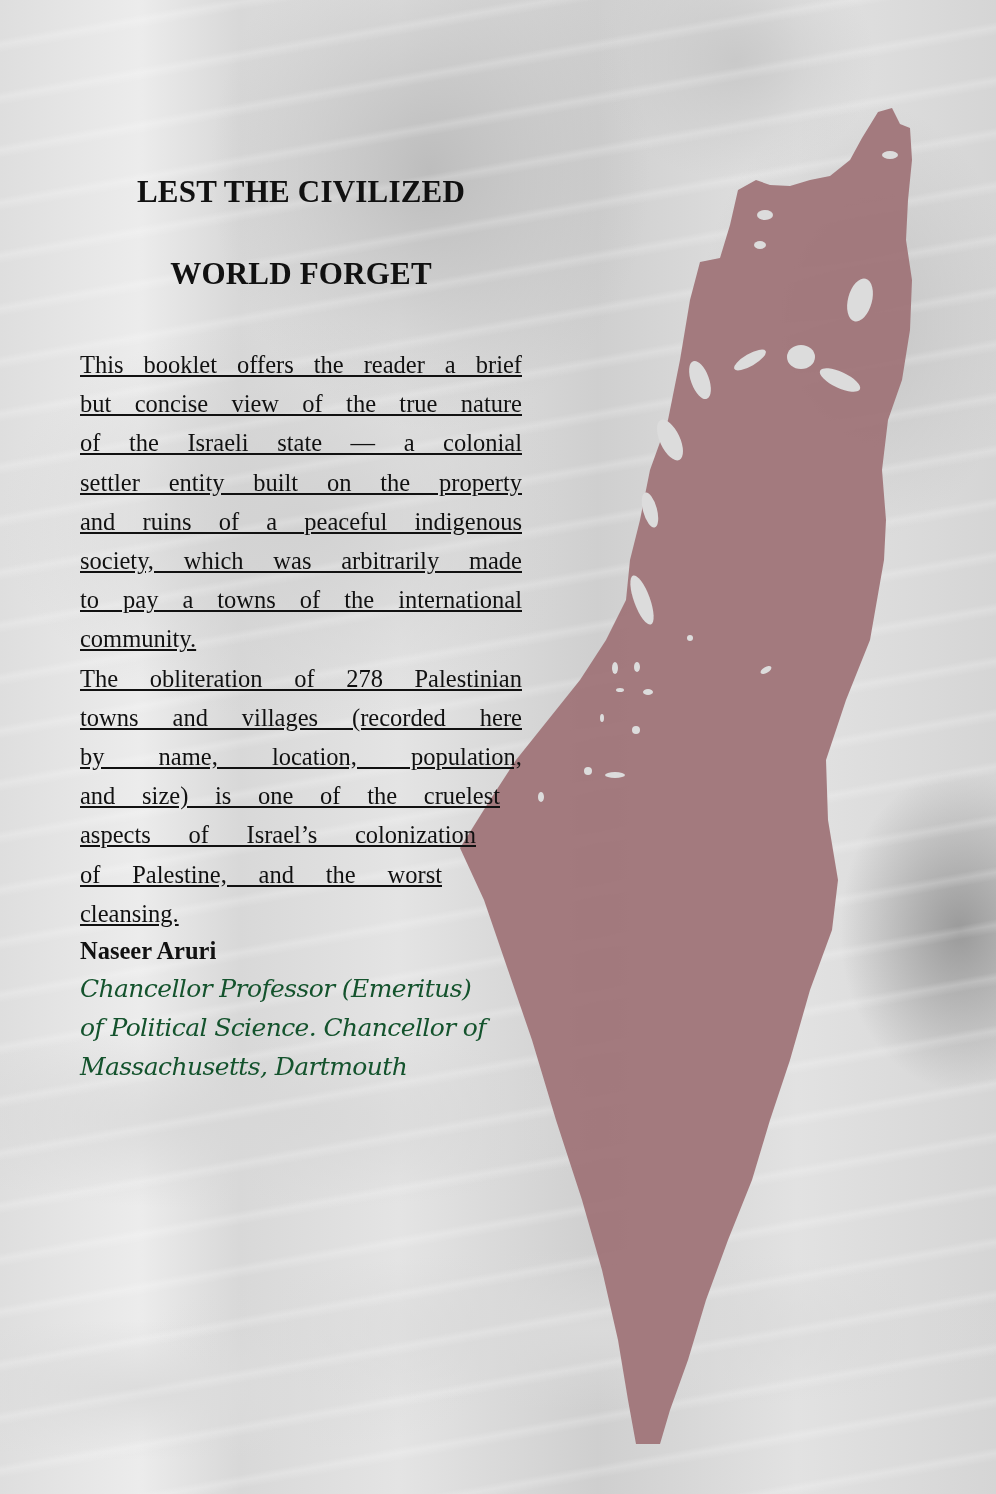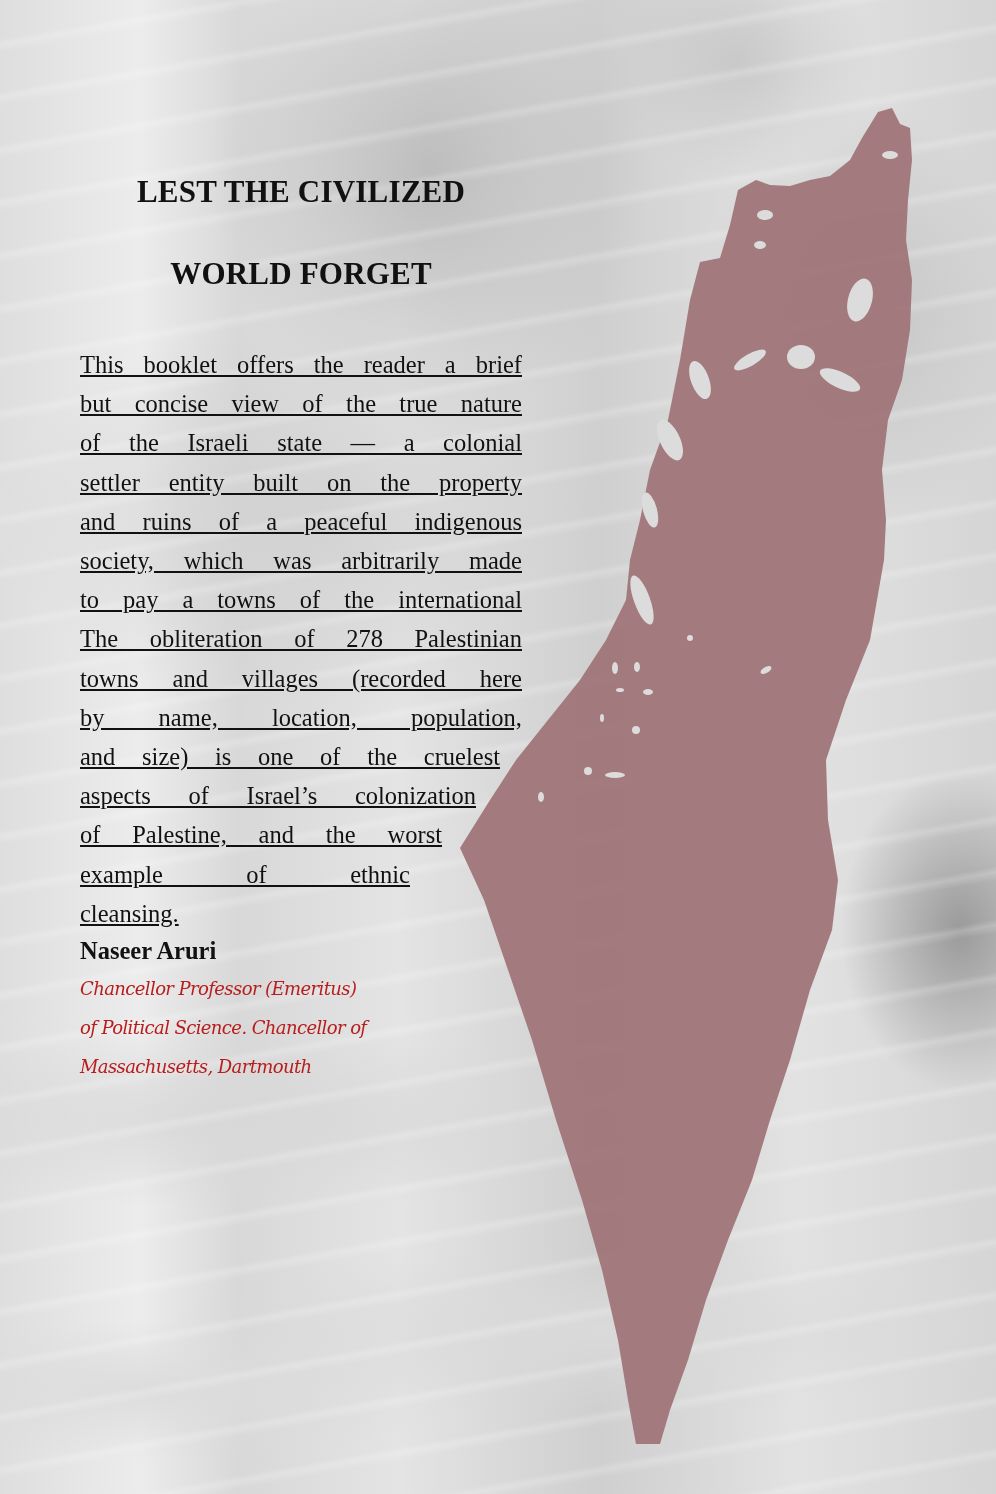--- a/index.html
+++ b/index.html
@@ -47,21 +47,21 @@
       text-decoration: underline;
     }
     .body-text p { margin: 0; }
     .body-text .line { display: block; text-align-last: justify; white-space: nowrap; }
     .body-text .line.last { text-align-last: left; }
     .author-block { }
     .author-name {
       font-weight: bold; font-size: 24.5px; line-height: 36px;
     }
     .author-title {
-      font-style: italic; font-size: 18px; line-height: 39px; color: #b91c1c;
+      font-style: italic; font-size: 25px; line-height: 39px; color: #14532d;
       font-family: "DejaVu Serif", serif; letter-spacing: -0.6px;
     }
     .author-title span { display: block; white-space: nowrap; }
   </style>
 </head>
 <body>
 
 <div class="bg-photo"></div>
 <div class="bg-streaks"></div>
 
@@ -103,29 +103,29 @@
 
   <div class="body-text">
     <p>
       <span class="line">This booklet offers the reader a brief</span>
       <span class="line">but concise view of the true nature</span>
       <span class="line">of the Israeli state — a colonial</span>
       <span class="line">settler entity built on the property</span>
       <span class="line">and ruins of a peaceful indigenous</span>
       <span class="line">society, which was arbitrarily made</span>
       <span class="line">to pay a towns of the international</span>
+      <span class="line last">community.</span>
     </p>
     <p>
       <span class="line">The obliteration of 278 Palestinian</span>
       <span class="line">towns and villages (recorded here</span>
       <span class="line">by name, location, population,</span>
       <span class="line" style="width:420px">and size) is one of the cruelest</span>
       <span class="line" style="width:396px">aspects of Israel’s colonization</span>
       <span class="line" style="width:362px">of Palestine, and the worst</span>
-      <span class="line" style="width:330px">example of ethnic</span>
       <span class="line last">cleansing.</span>
     </p>
   </div>
 
   <div class="author-block">
     <div class="author-name">Naseer Aruri</div>
     <div class="author-title">
       <span>Chancellor Professor (Emeritus)</span>
       <span>of Political Science. Chancellor of</span>
       <span>Massachusetts, Dartmouth</span>

